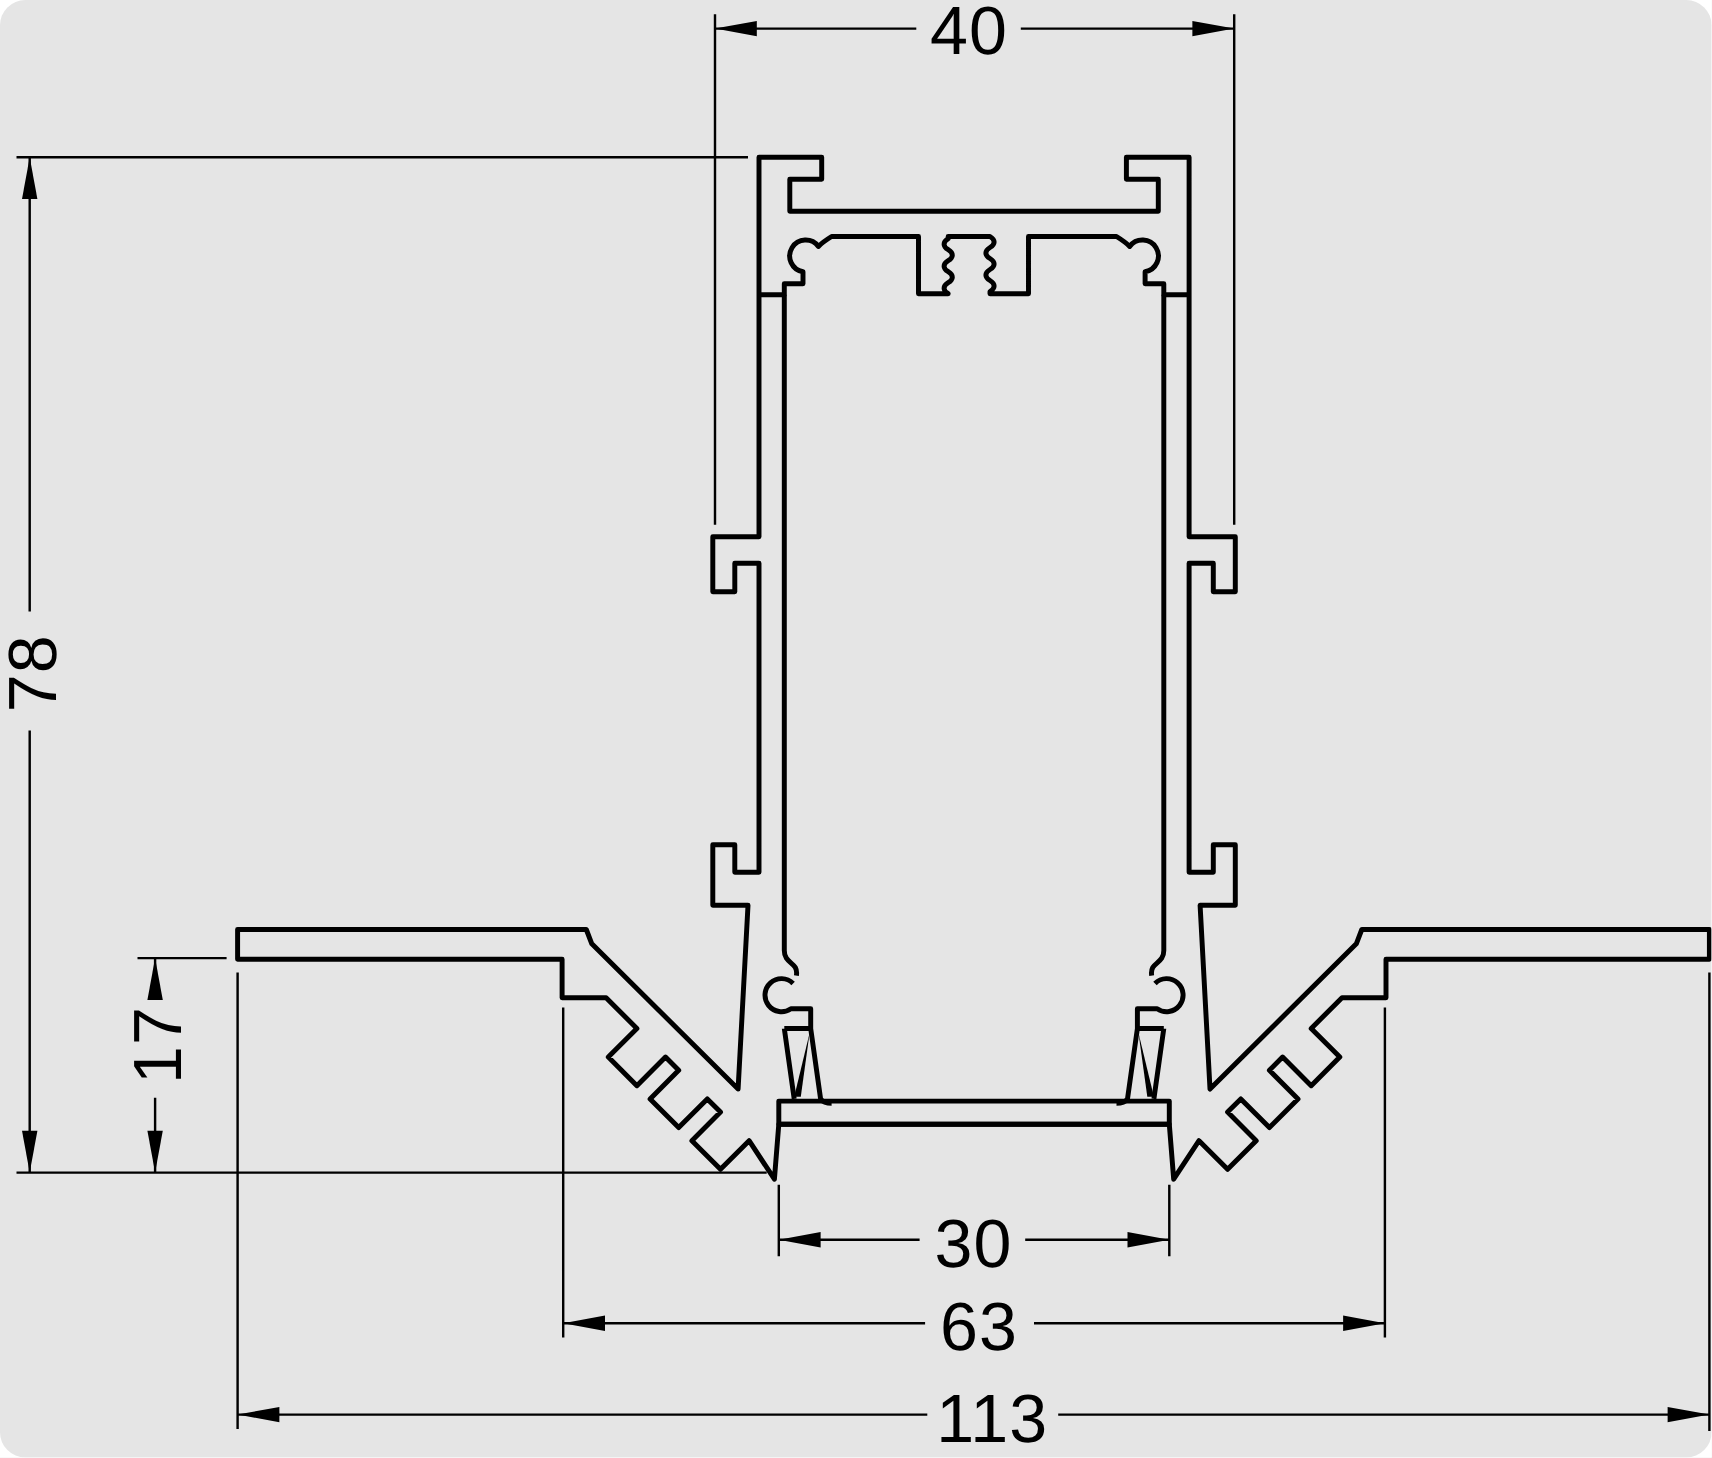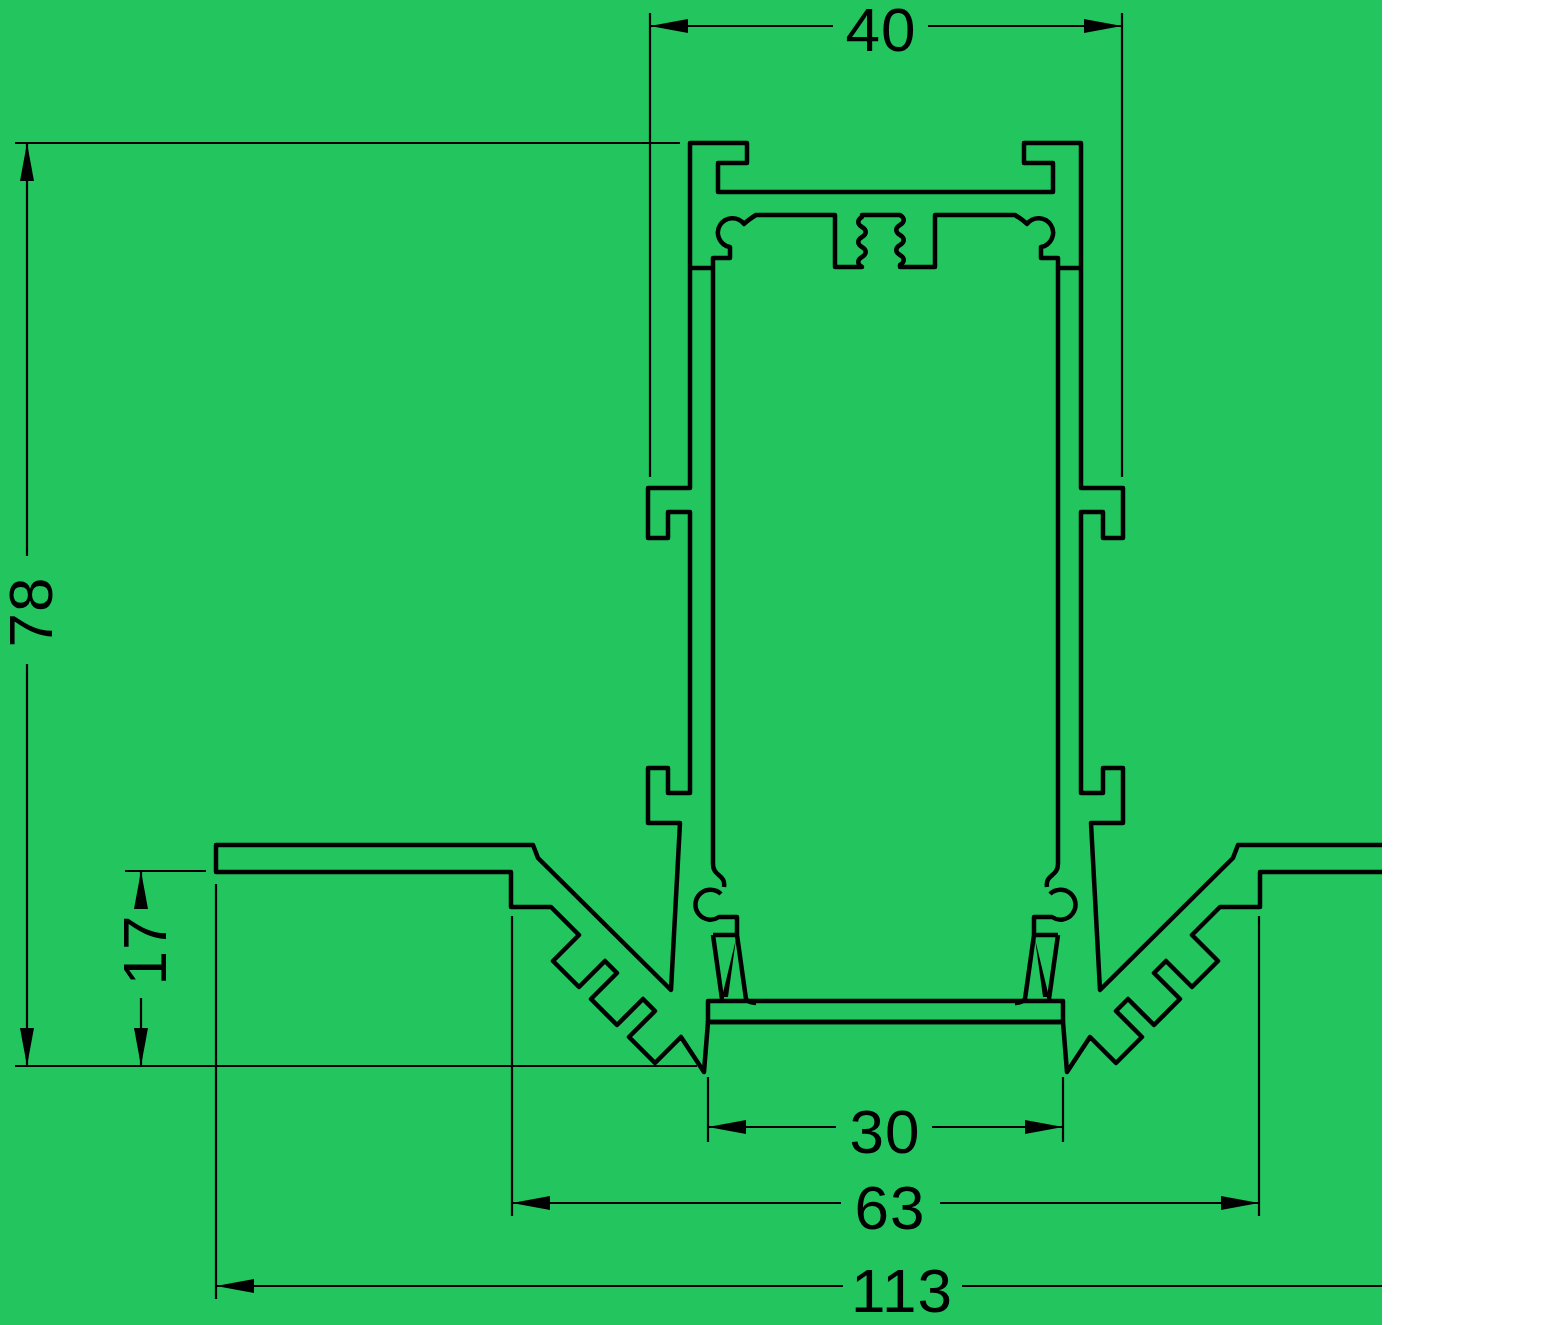--- a/index.html
+++ b/index.html
@@ -1,16 +1,16 @@
 <!DOCTYPE html>
 <html><head>
 <meta charset="utf-8">
 <style>
   html,body{margin:0;padding:0;background:#ffffff;}
-  .stage{width:1382px;height:1325px;position:relative;background:#22c55e;overflow:hidden;}
+  .stage{width:1556px;height:1325px;position:relative;background:#e5e5e5;overflow:hidden;border-radius:23px;}
   svg{display:block;}
   .profile-line{fill:none;stroke:#000000;stroke-width:4.5;stroke-linejoin:round;stroke-linecap:butt;}
   .dim-line{fill:none;stroke:#000000;stroke-width:2.2;stroke-linecap:butt;}
   .dim-arrow{fill:#000000;stroke:none;}
   .dim-text{font-family:"Liberation Sans", sans-serif;font-size:62px;fill:#000000;
             text-anchor:middle;dominant-baseline:central;letter-spacing:1px;}
   .slot-fill{fill:#000000;stroke:none;}
 </style>
 </head>
 <body>

